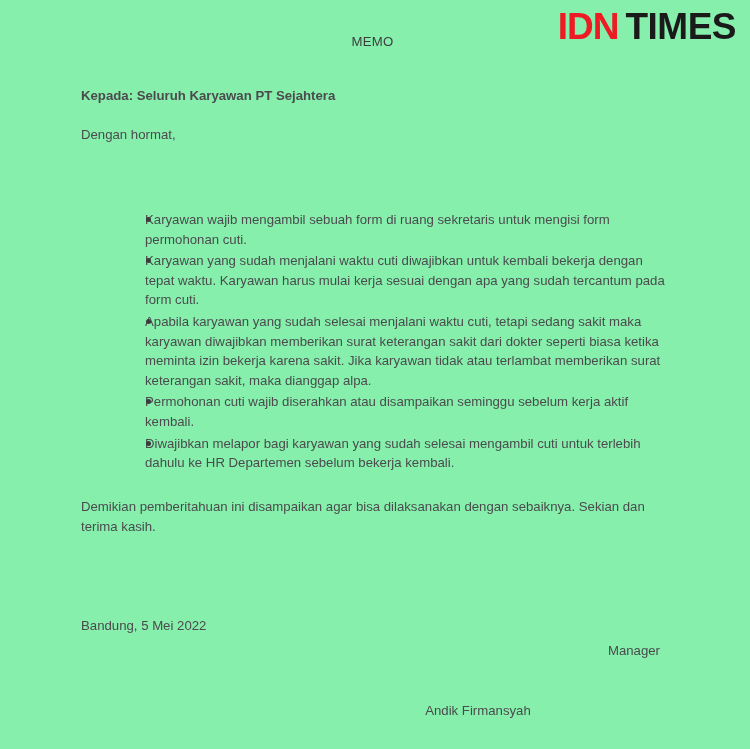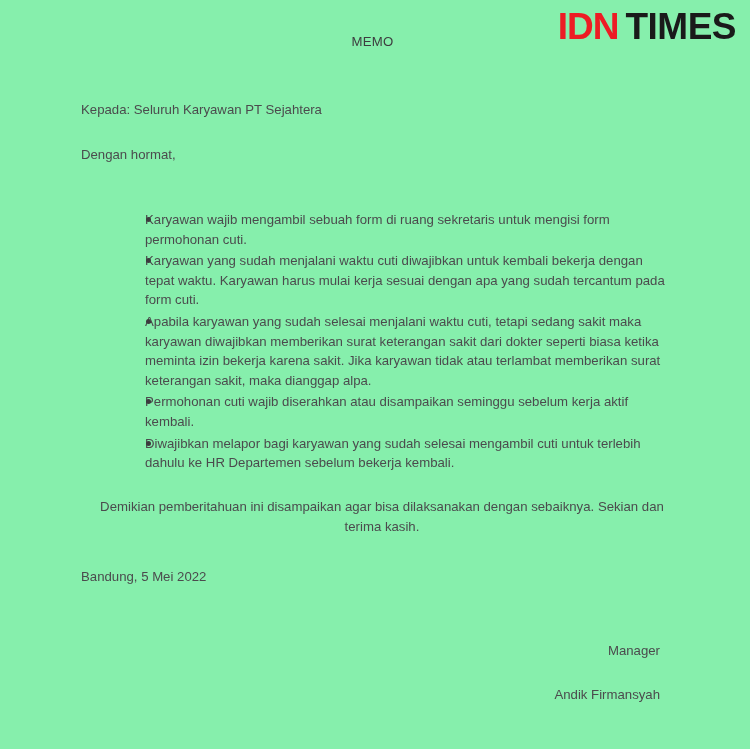--- a/index.html
+++ b/index.html
@@ -65,22 +65,22 @@
     color: #3d3d3f;
     letter-spacing: 0.3px;
   }
 
   .body-block {
     position: absolute;
     left: 81px;
     width: 585px;
   }
 
-  .line-kepada { top: 100px; }
-  .line-salam  { top: 125px; margin-top: 20px; }
+  .line-kepada { top: 86px; font-weight: bold; }
+  .line-salam  { top: 125px; }
   .line-intro  { top: 169px; }
 
   .bullets {
     position: absolute;
     left: 81px;
     top: 210px;
     width: 585px;
     margin: 0;
     padding: 0;
     list-style: none;
@@ -101,41 +101,40 @@
     height: 5px;
     border-radius: 50%;
     background: #3b3b3d;
   }
   .bullets li .bullet-text {
     display: block;
   }
 
   .closing {
     position: absolute;
-    left: 92px;
+    left: 81px;
     top: 497px;
     width: 580px;
-    text-align: center;
   }
 
   .place-date {
     position: absolute;
     left: 81px;
-    top: 567px;
+    top: 616px;
   }
 
   .sign-block {
     position: absolute;
     left: 296px;
     top: 641px;
     width: 364px;
     text-align: right;
   }
   .sign-role  { margin: 0; }
-  .sign-name  { margin: 0; padding-top: 24px; }
+  .sign-name  { margin: 16px; padding-top: 24px; text-align: center; }
 </style>
 </head>
 <body>
 
 <div id="page">
 
   <div class="logo">
     <span class="logo-idn">IDN</span><span class="logo-times">TIMES</span>
   </div>
 

